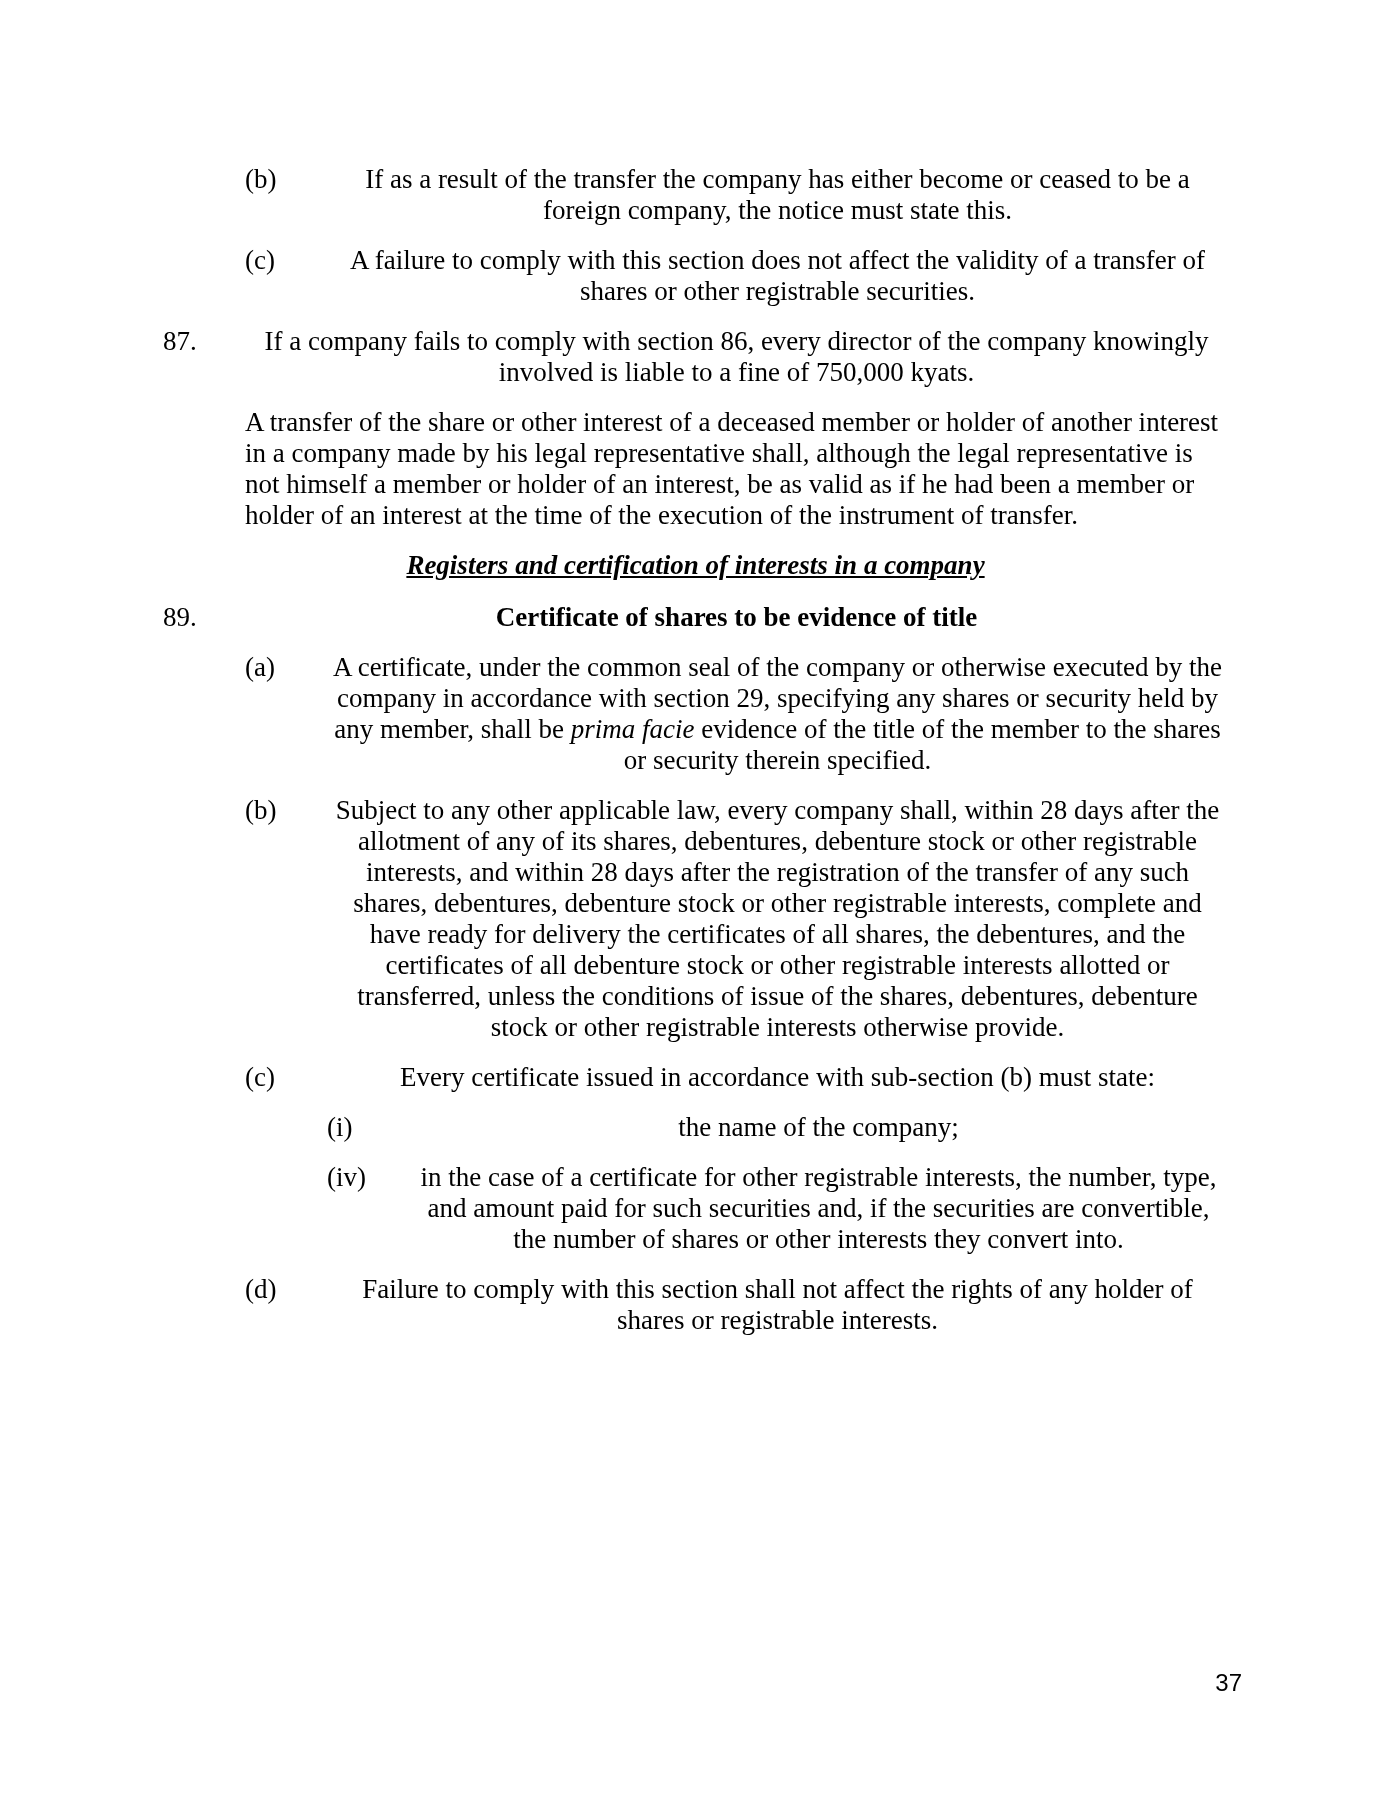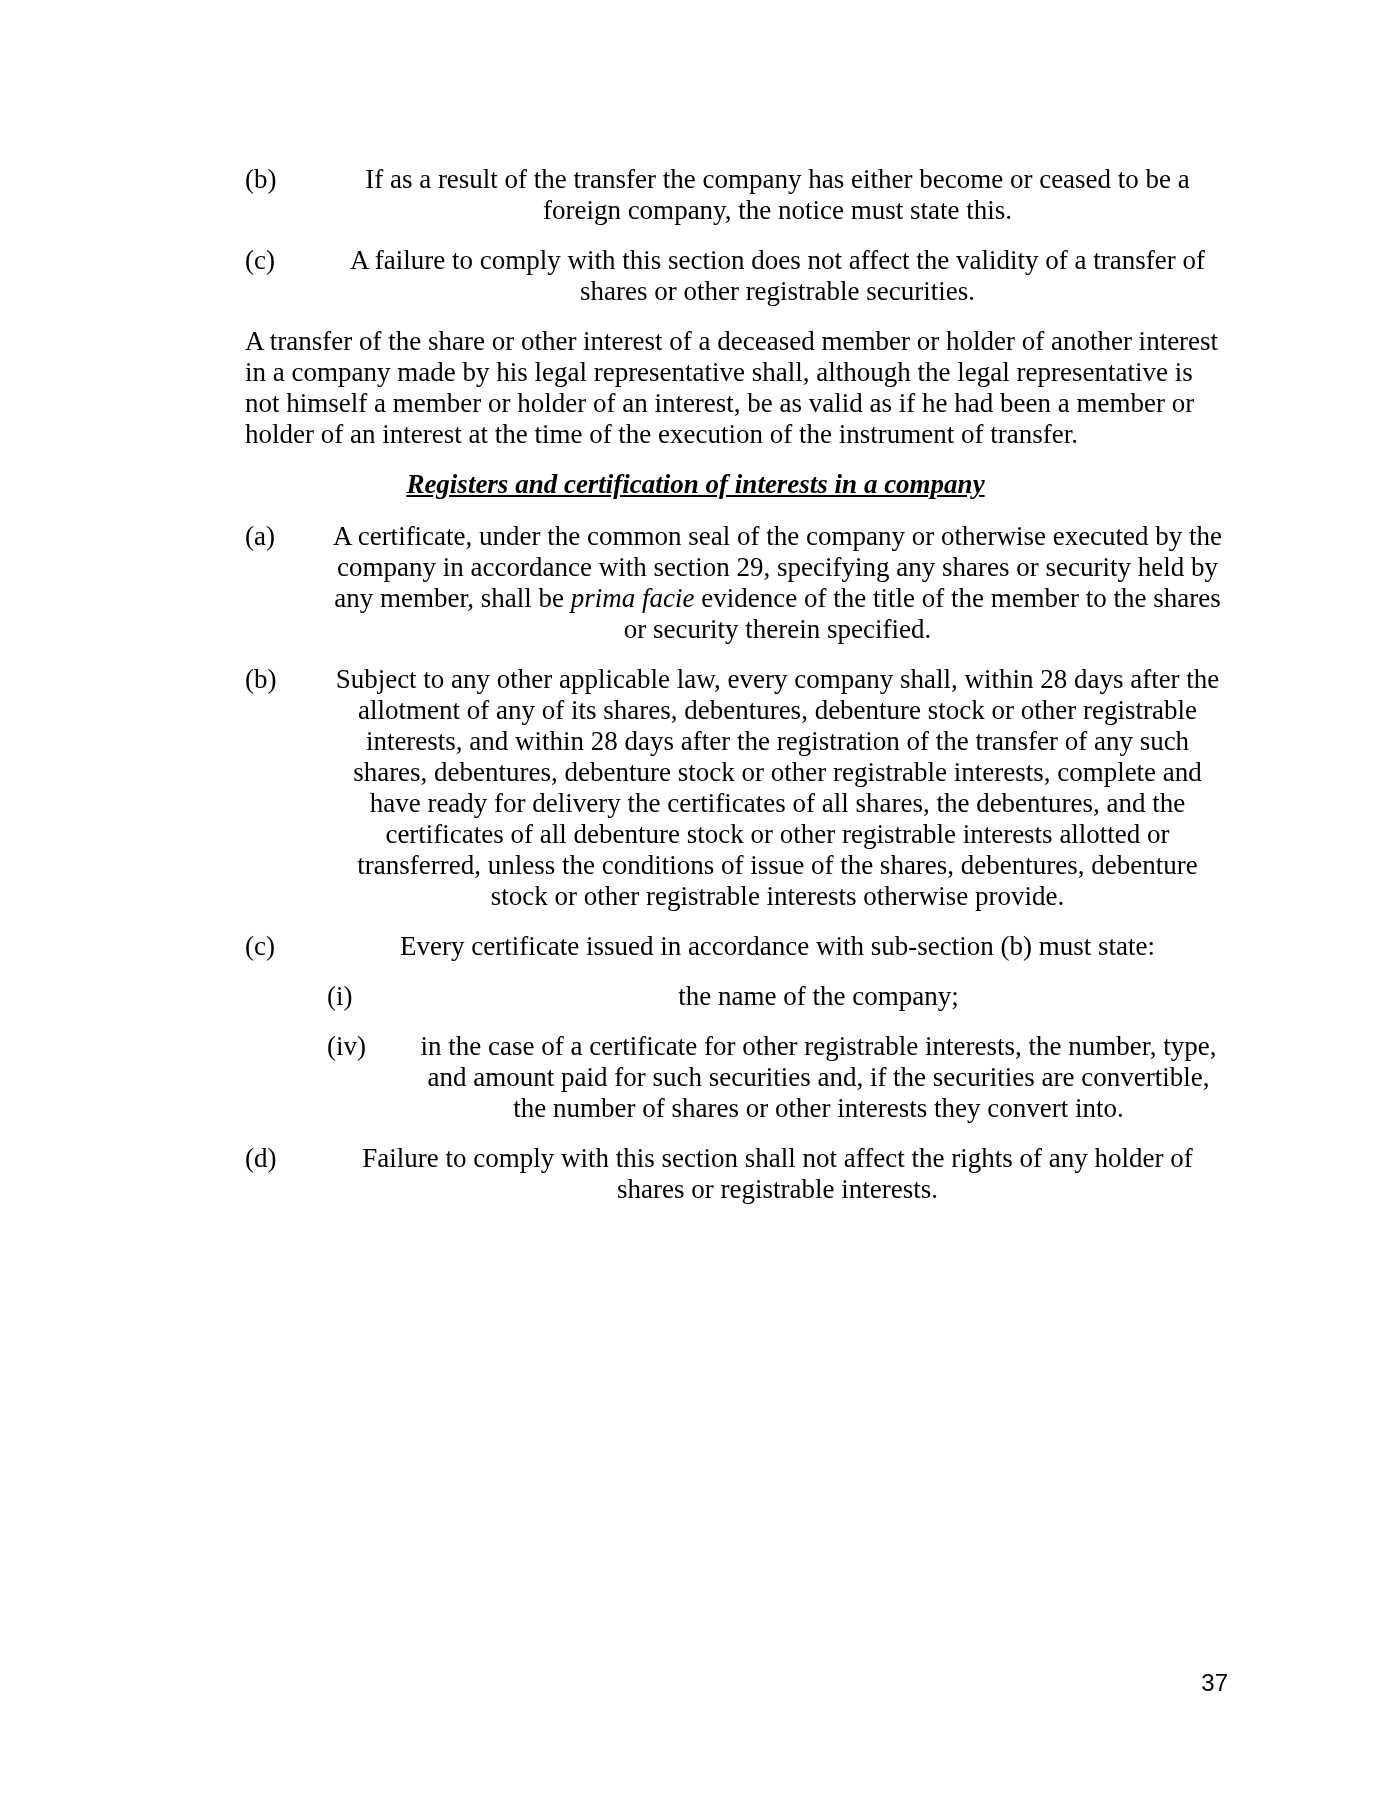--- a/index.html
+++ b/index.html
@@ -52,21 +52,21 @@
   }
   .division-subtitle {
     text-align: center;
     font-weight: bold;
     font-style: italic;
     margin: 0 0 21px 0;
     text-decoration: underline;
   }
   .page-number {
     position: absolute;
-    right: 163px;
+    right: 149px;
     top: 1669px;
     font-family: "Liberation Sans", sans-serif;
     font-size: 24px;
     line-height: 28px;
     margin-left: 44px;
   }
 </style>
 </head>
 <body>
 
@@ -76,26 +76,34 @@
     <div class="para hang indent-1">
       <span class="label">(b)</span>
       <div class="body">If as a result of the transfer the company has either become or ceased to be a foreign company, the notice must state this.</div>
     </div>
 
     <div class="para hang indent-1">
       <span class="label">(c)</span>
       <div class="body">A failure to comply with this section does not affect the validity of a transfer of shares or other registrable securities.</div>
     </div>
 
+    <div class="para hang">
+      <span class="label">87.</span>
+      <div class="body">If a company fails to comply with section 86, every director of the company knowingly involved is liable to a fine of 750,000 kyats.</div>
+    </div>
 
 
     <div class="para indent-1">A transfer of the share or other interest of a deceased member or holder of another interest in a company made by his legal representative shall, although the legal representative is not himself a member or holder of an interest, be as valid as if he had been a member or holder of an interest at the time of the execution of the instrument of transfer.</div>
 
     <div class="division-subtitle">Registers and certification of interests in a company</div>
 
+    <div class="para hang">
+      <span class="label">89.</span>
+      <div class="body bold">Certificate of shares to be evidence of title</div>
+    </div>
 
     <div class="para hang indent-1">
       <span class="label">(a)</span>
       <div class="body"><span>A certificate, under the common seal of the company or otherwise executed by the company in accordance with section 29, specifying any shares or security held by any member, shall be </span><span class="italic">prima facie</span><span> evidence of the title of the member to the shares or security therein specified.</span></div>
     </div>
 
     <div class="para hang indent-1">
       <span class="label">(b)</span>
       <div class="body">Subject to any other applicable law, every company shall, within 28 days after the allotment of any of its shares, debentures, debenture stock or other registrable interests, and within 28 days after the registration of the transfer of any such shares, debentures, debenture stock or other registrable interests, complete and have ready for delivery the certificates of all shares, the debentures, and the certificates of all debenture stock or other registrable interests allotted or transferred, unless the conditions of issue of the shares, debentures, debenture stock or other registrable interests otherwise provide.</div>
     </div>

